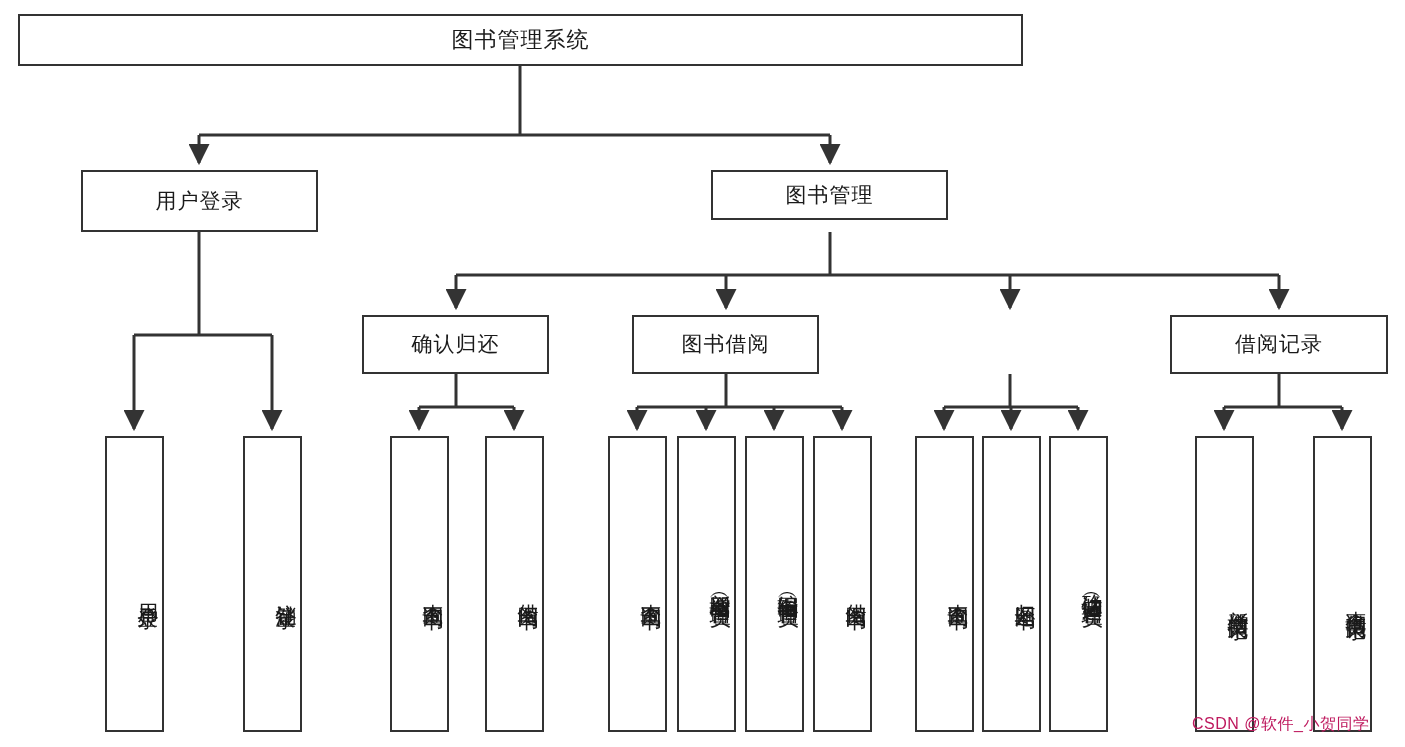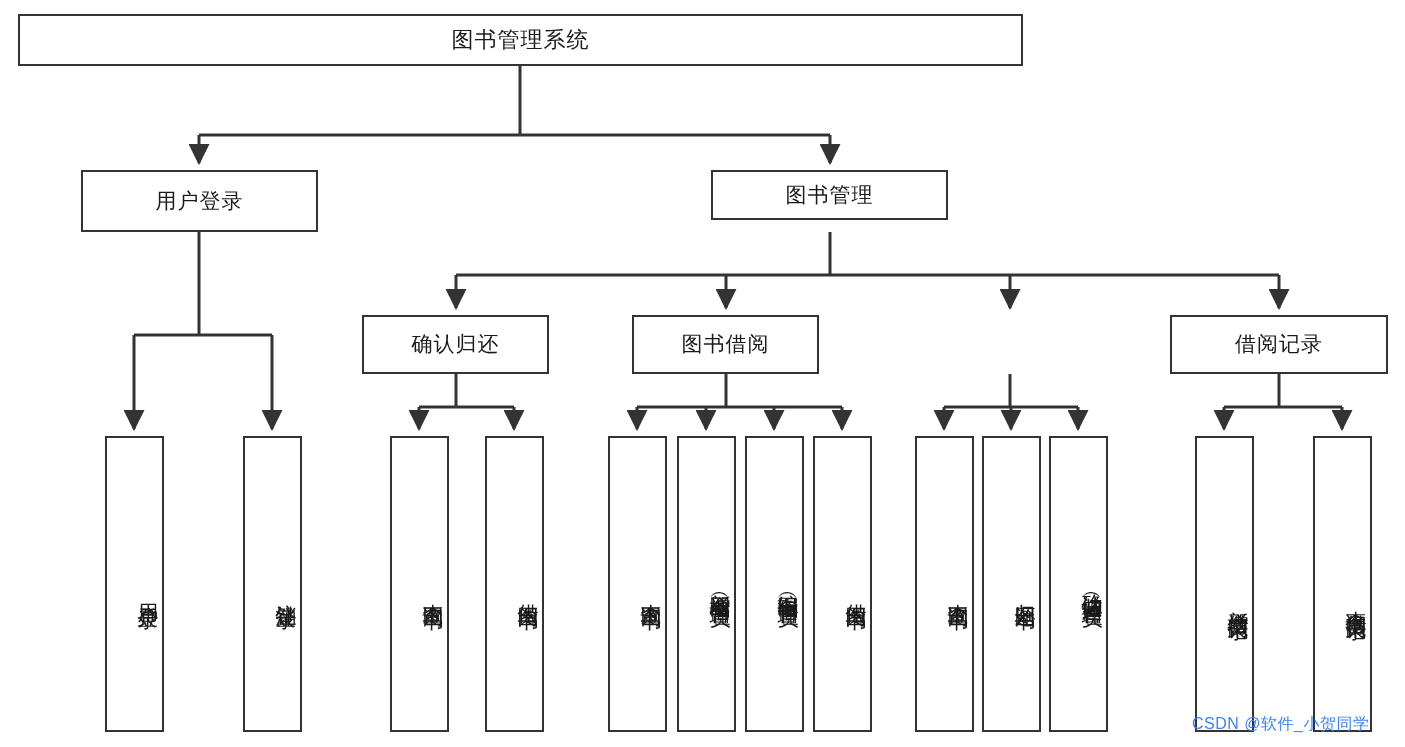--- a/index.html
+++ b/index.html
@@ -56,21 +56,21 @@
     display: block;
   }
   #root-node {
     font-size: 22px;
   }
   #watermark {
     position: absolute;
     left: 1192px;
     top: 714px;
     font-size: 16px;
-    color: #3b82f6;
+    color: #be185d;
     letter-spacing: 0.5px;
     white-space: nowrap;
   }
 </style>
 </head>
 <body>
 
 <div id="canvas">
 
   <svg id="edges" viewBox="0 0 1405 747" xmlns="http://www.w3.org/2000/svg">

